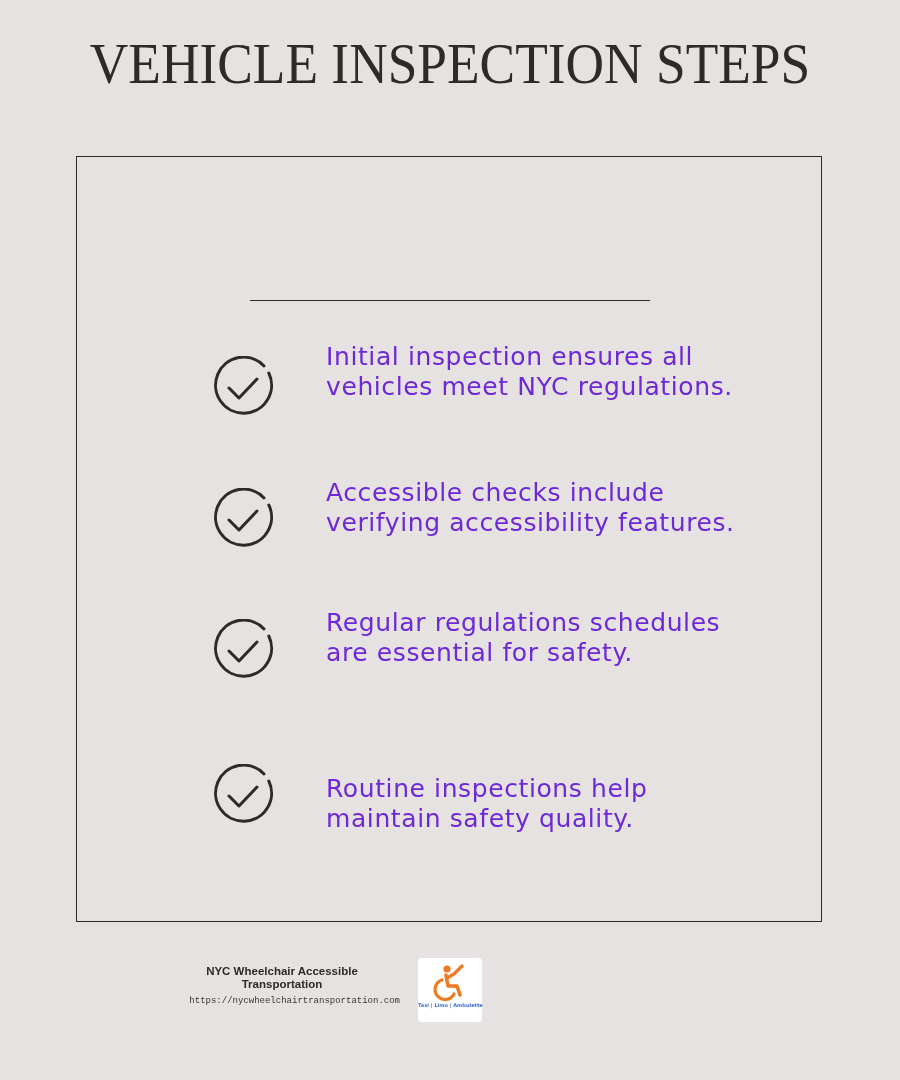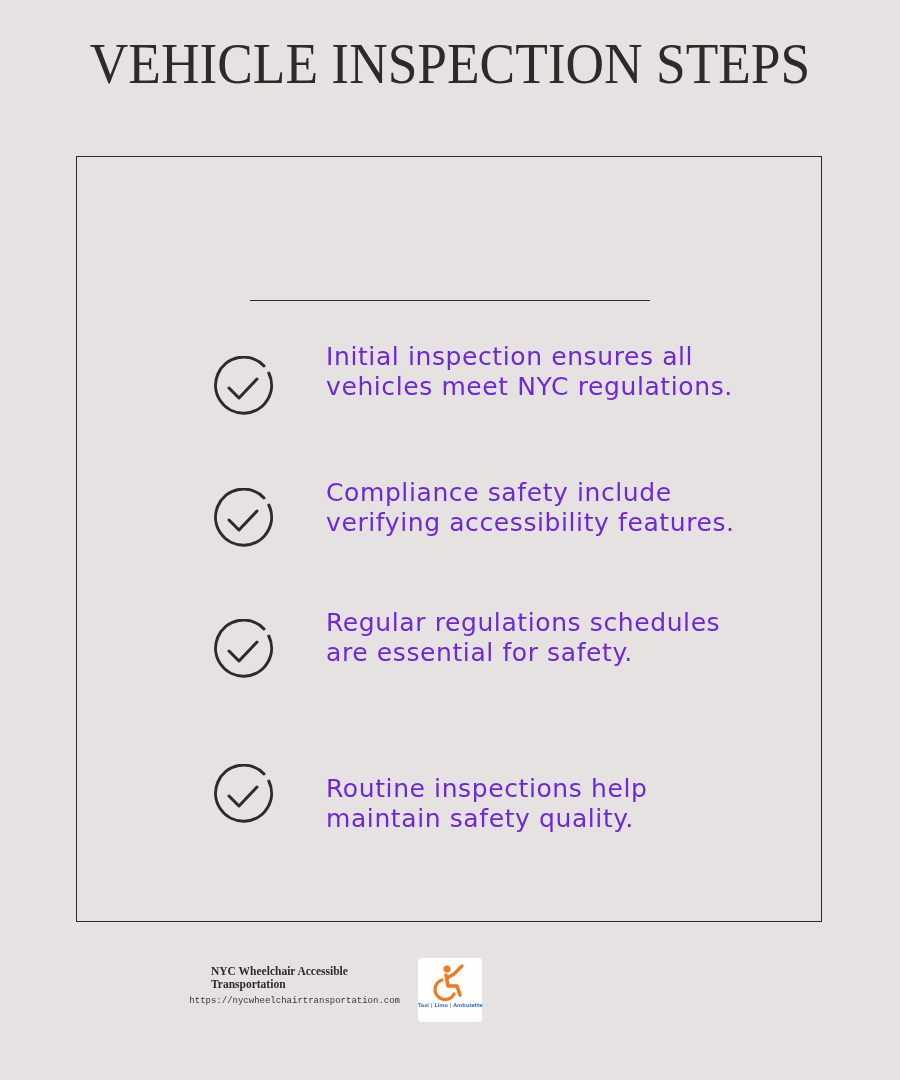--- a/index.html
+++ b/index.html
@@ -62,25 +62,25 @@
       left: 114px;
       width: 410px;
       font-family: "DejaVu Sans", "Liberation Sans", sans-serif;
       font-size: 25px;
       line-height: 30px;
       letter-spacing: 0.6px;
       color: #6d28d9;
     }
     .footer-name {
       position: absolute;
-      left: 211px;
+      left: 182px;
       top: 965px;
       width: 200px;
-      text-align: left;
-      font-family: Liberation Serif, serif;
+      text-align: center;
+      font-family: Liberation Sans, sans-serif;
       font-weight: bold;
       font-size: 11.5px;
       line-height: 13px;
       color: #2e2a28;
     }
     .footer-url {
       position: absolute;
       left: 160px;
       top: 996px;
       width: 240px;
@@ -136,21 +136,21 @@
   <div class="text" style="top:-14px;">Initial inspection ensures all vehicles meet NYC regulations.</div>
 </div>
 
 <div class="step" style="top:488px;">
   <span class="icon" style="top:0px;">
     <svg width="64" height="64" viewBox="0 0 64 64">
       <path d="M52 10 A28 28 0 1 0 56.8 17" fill="none" stroke="#2e2a28" stroke-width="3" stroke-linecap="round"></path>
       <path d="M17 32 L27 42 L45 23" fill="none" stroke="#2e2a28" stroke-width="3" stroke-linecap="round" stroke-linejoin="round"></path>
     </svg>
   </span>
-  <div class="text" style="top:-10px;">Compliance safety include verifying accessibility features.</div>
+  <div class="text" style="top:-10px;">Accessible checks include verifying accessibility features.</div>
 </div>
 
 <div class="step" style="top:619px;">
   <span class="icon" style="top:0px;">
     <svg width="64" height="64" viewBox="0 0 64 64">
       <path d="M52 10 A28 28 0 1 0 56.8 17" fill="none" stroke="#2e2a28" stroke-width="3" stroke-linecap="round"></path>
       <path d="M17 32 L27 42 L45 23" fill="none" stroke="#2e2a28" stroke-width="3" stroke-linecap="round" stroke-linejoin="round"></path>
     </svg>
   </span>
   <div class="text" style="top:-11px;">Regular regulations schedules are essential for safety.</div>

